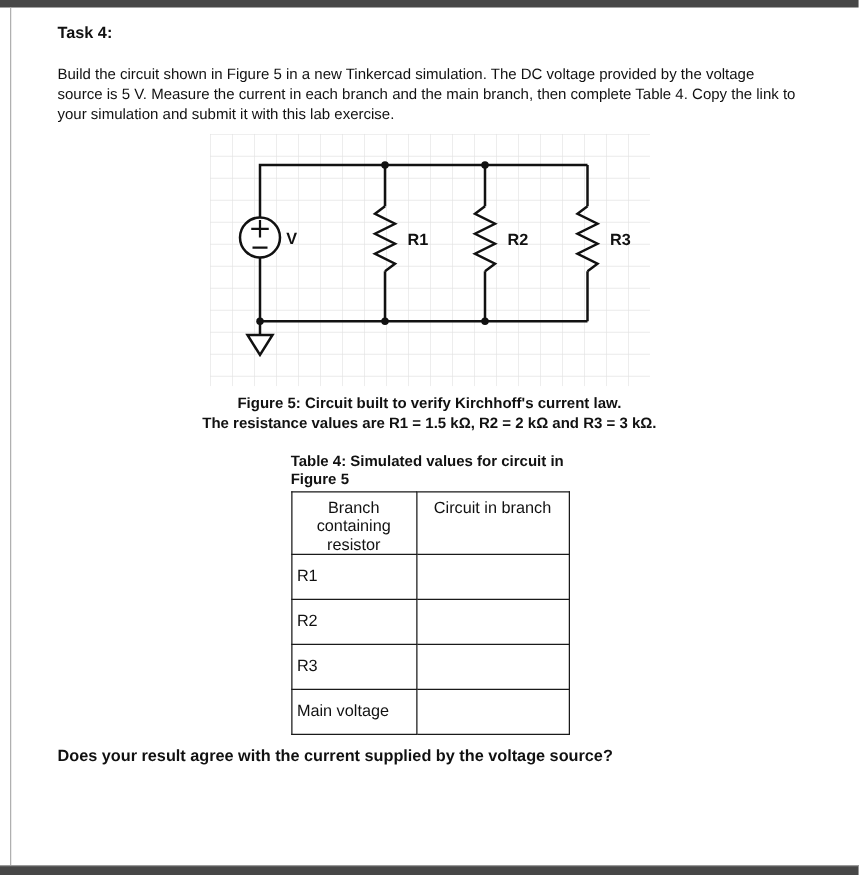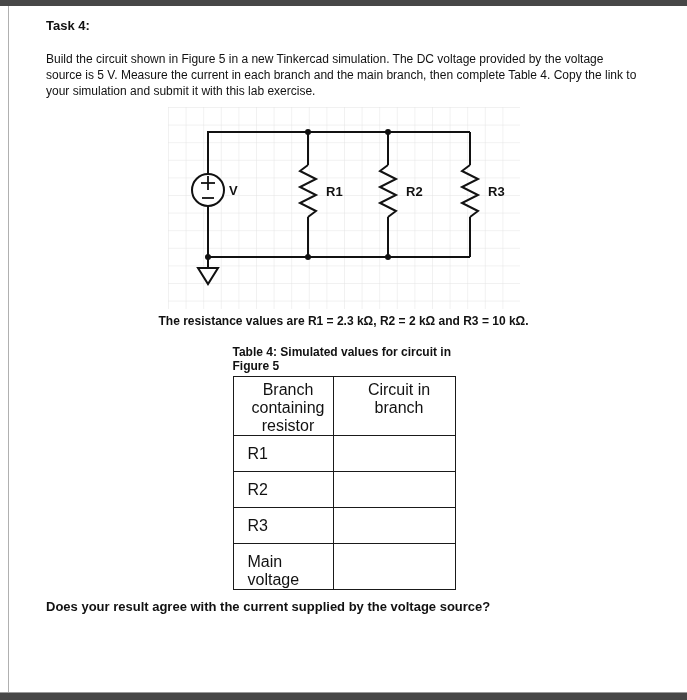--- a/index.html
+++ b/index.html
@@ -40,23 +40,23 @@
     text-align: center; font-size: 12px; font-weight: bold;
     line-height: 16px; margin-top: 0;
   }
   .table-block { width: 222px; margin: 16px auto 0 auto; }
   .table-title { font-size: 12px; font-weight: bold; margin-bottom: 3px; }
   table.results {
     border-collapse: collapse; width: 222px; table-layout: fixed;
   }
   table.results th, table.results td {
     border: 1px solid #1a1a1a;
-    font-size: 16px; font-weight: normal;
+    font-size: 13px; font-weight: normal;
     vertical-align: top;
-    padding: 4px 4px 0 14px;
+    padding: 4px 4px 0 4px;
   }
   table.results th { height: 38px; }
   table.results td { height: 36px; padding-top: 9px; }
   col.col-branch { width: 100px; }
   col.col-current { width: 122px; }
   .sum-line { font-size: 12px; font-weight: bold; margin: 28px 0 0 0; }
   .question { font-size: 13px; font-weight: bold; margin: 9px 0 0 0; }
   svg.circuit text {
     font-family: "Liberation Sans", sans-serif;
     font-size: 13px; font-weight: bold; fill: #111111;
@@ -124,21 +124,22 @@
         </g>
 
         <text x="61" y="88">V</text>
         <text x="158" y="89">R1</text>
         <text x="238" y="89">R2</text>
         <text x="320" y="89">R3</text>
       </svg>
     </div>
 
     <div class="figure-captions">
-      <div>The resistance values are R1 = 2.3 kΩ, R2 = 2 kΩ and R3 = 10 kΩ.</div>
+      <div>Figure 5: Circuit built to verify Kirchhoff's current law.</div>
+      <div>The resistance values are R1 = 1.5 kΩ, R2 = 2 kΩ and R3 = 3 kΩ.</div>
     </div>
 
     <div class="table-block">
       <div class="table-title">Table 4: Simulated values for circuit in Figure 5</div>
       <table class="results">
         <colgroup>
           <col class="col-branch">
           <col class="col-current">
         </colgroup>
         <tbody>

